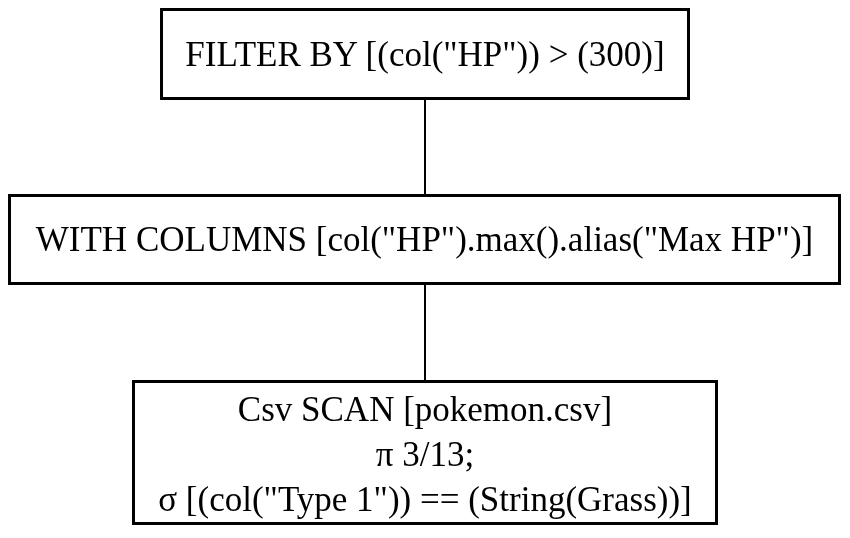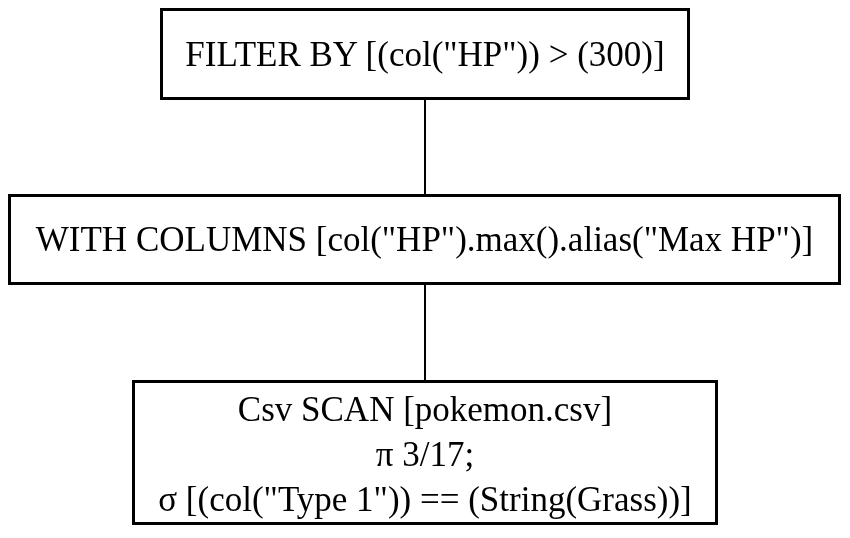--- a/index.html
+++ b/index.html
@@ -53,17 +53,17 @@
   <div class="edge" id="edge-1"></div>
 
   <div class="node" id="node-with-columns">
     <span>WITH COLUMNS [col("HP").max().alias("Max HP")]</span>
   </div>
 
   <div class="edge" id="edge-2"></div>
 
   <div class="node" id="node-csv-scan">
     <span>Csv SCAN [pokemon.csv]</span>
-    <span>π 3/17;</span>
+    <span>π 3/13;</span>
     <span>σ [(col("Type 1")) == (String(Grass))]</span>
   </div>
 
 </div>
 
 </body></html>

